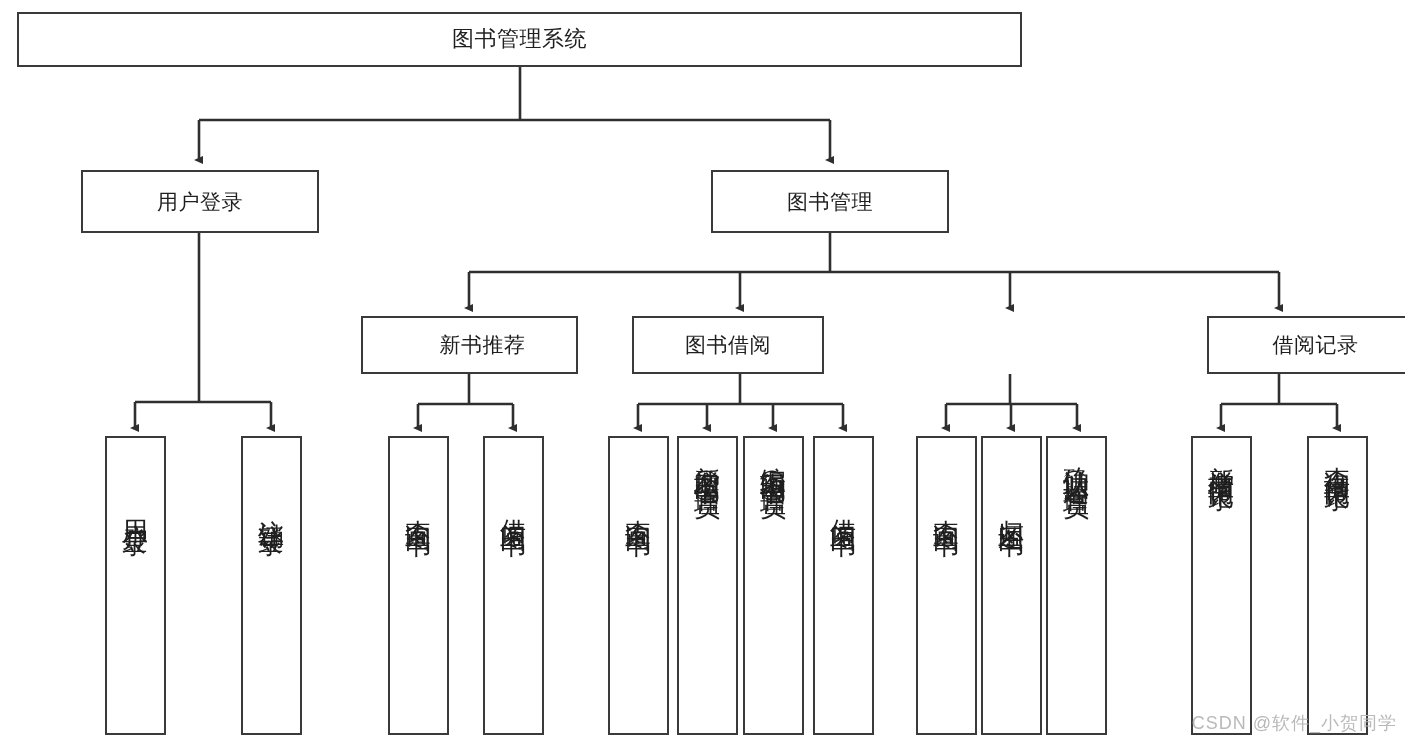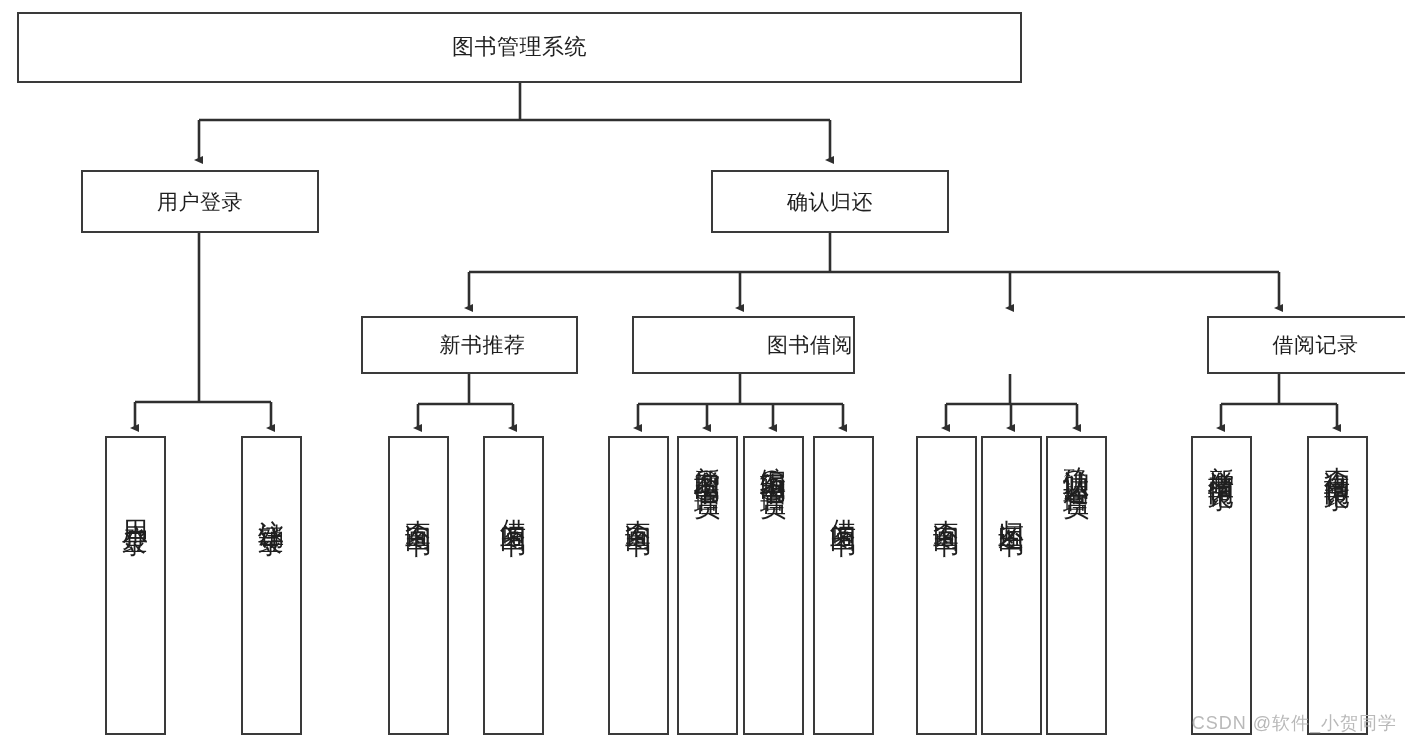--- a/index.html
+++ b/index.html
@@ -124,37 +124,37 @@
       <path d="M1011,404 L1011,428" marker-end="url(#arrow)"></path>
       <path d="M1077,404 L1077,428" marker-end="url(#arrow)"></path>
 
       <path d="M1279,374 L1279,404"></path>
       <path d="M1221,404 L1337,404"></path>
       <path d="M1221,404 L1221,428" marker-end="url(#arrow)"></path>
       <path d="M1337,404 L1337,428" marker-end="url(#arrow)"></path>
     </g>
   </svg>
 
-  <div class="node root horizontal" style="left:17px; top:12px; width:1005px; height:71px;">
+  <div class="node root horizontal" style="left:17px; top:12px; width:1005px; height:55px;">
     <span class="label">图书管理系统</span>
   </div>
 
   <div class="node horizontal" style="left:81px; top:170px; width:238px; height:63px;">
     <span class="label">用户登录</span>
   </div>
 
   <div class="node horizontal" style="left:711px; top:170px; width:238px; height:63px;">
-    <span class="label">确认归还</span>
+    <span class="label">图书管理</span>
   </div>
 
   <div class="node horizontal" style="left:361px; top:316px; width:217px; height:58px;padding-left:26px;">
     <span class="label">新书推荐</span>
   </div>
 
-  <div class="node horizontal" style="left:632px; top:316px; width:223px; height:58px;justify-content:flex-end;">
+  <div class="node horizontal" style="left:632px; top:316px; width:192px; height:58px;">
     <span class="label">图书借阅</span>
   </div>
 
 
   <div class="node horizontal" style="left:1171px; top:316px; width:217px; height:58px;margin-left:36px;">
     <span class="label">借阅记录</span>
   </div>
 
   <div class="node vertical mid" style="left:105px; top:436px; width:61px; height:299px;">
     <span class="label">用户登录</span>

